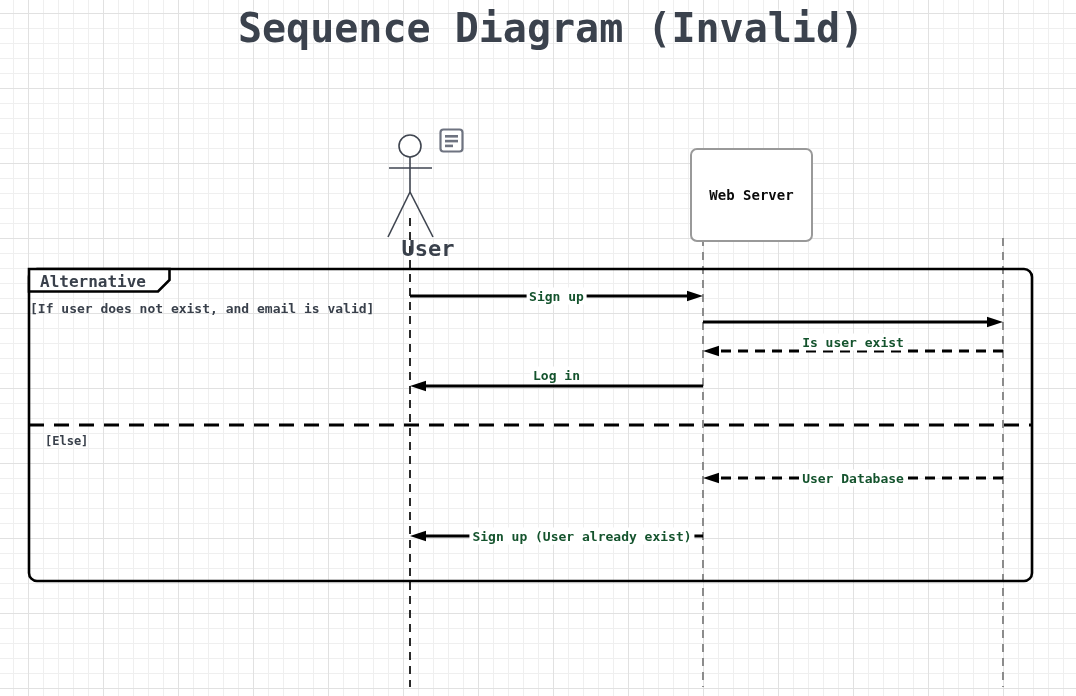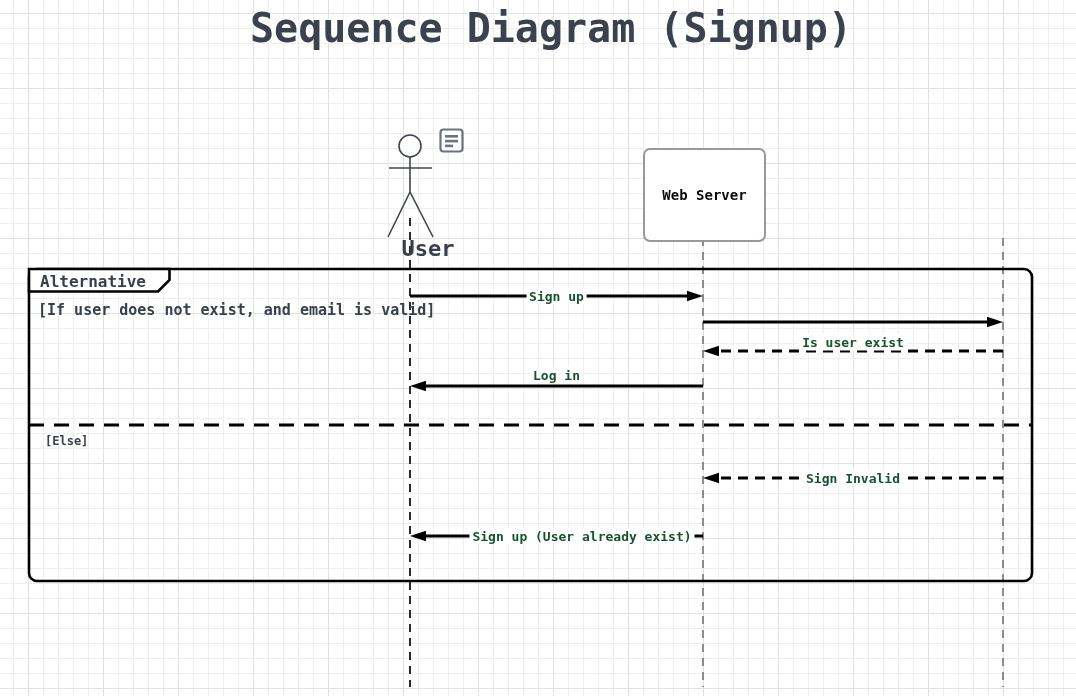--- a/index.html
+++ b/index.html
@@ -18,21 +18,21 @@
   svg{position:absolute;left:0;top:0;}
   .title{
     position:absolute;left:551px;top:5px;transform:translateX(-50%);
     font-size:40px;font-weight:bold;color:#3b424d;white-space:nowrap;
     text-shadow:0 0 3px #fff,0 0 3px #fff;
   }
   .pbox{
     position:absolute;width:119px;height:90px;top:148px;
     background:#fff;border:2px solid #999;border-radius:7px;
     display:flex;align-items:center;justify-content:center;
-    font-size:14px;font-weight:bold;color:#0b0b0b;
+    font-size:14px;font-weight:bold;color:#0b0b0b;margin-left:47px;
   }
   .actor-label{
     position:absolute;transform:translateX(-50%);
     font-size:22px;font-weight:bold;color:#39404b;white-space:nowrap;padding-left:36px;
   }
   .frame-label{
     position:absolute;font-weight:bold;color:#39404b;white-space:nowrap;
   }
   .msg-label{
     position:absolute;transform:translate(-50%,-50%);
@@ -93,31 +93,31 @@
           <line x1="1003" y1="478" x2="713" y2="478" stroke="#000000" stroke-width="3" stroke-dasharray="10,7"></line>
           <polygon points="703,478 719,472.8 719,483.2" fill="#000000"></polygon>
         </g>
         <g>
           <line x1="703" y1="536" x2="420" y2="536" stroke="#000000" stroke-width="3"></line>
           <polygon points="410,536 426,530.8 426,541.2" fill="#000000"></polygon>
         </g>
       </g>
   </svg>
 
-  <div class="title">Sequence Diagram (Signup)</div>
+  <div class="title">Sequence Diagram (Invalid)</div>
 
   <div class="pbox" style="left:643px;">
     <span>Web Server</span>
   </div>
 
   <div class="actor-label" style="left:410px;top:236px;">User</div>
 
   <div class="frame-label" style="left:40px;top:272px;font-size:16px;">Alternative</div>
-  <div class="frame-label" style="left:38px;top:301px;font-size:15px;">[If user does not exist, and email is valid]</div>
+  <div class="frame-label" style="left:30px;top:301px;font-size:13px;">[If user does not exist, and email is valid]</div>
   <div class="frame-label" style="left:45px;top:434px;font-size:12px;">[Else]</div>
 
   <div class="msg-label" style="left: 556.5px; top: 296px;">Sign up</div>
   <div class="msg-label" style="left: 853px; top: 322px; margin-top: 20px;">Is user exist</div>
   <div class="msg-label" style="left: 556.5px; top: 375px;">Log in</div>
-  <div class="msg-label" style="left: 853px; top: 478px;">Sign Invalid</div>
+  <div class="msg-label" style="left: 853px; top: 478px;">User Database</div>
   <div class="msg-label" style="left: 582px; top: 536px;">Sign up (User already exist)</div>
 
 </div>
 
 </body></html>

